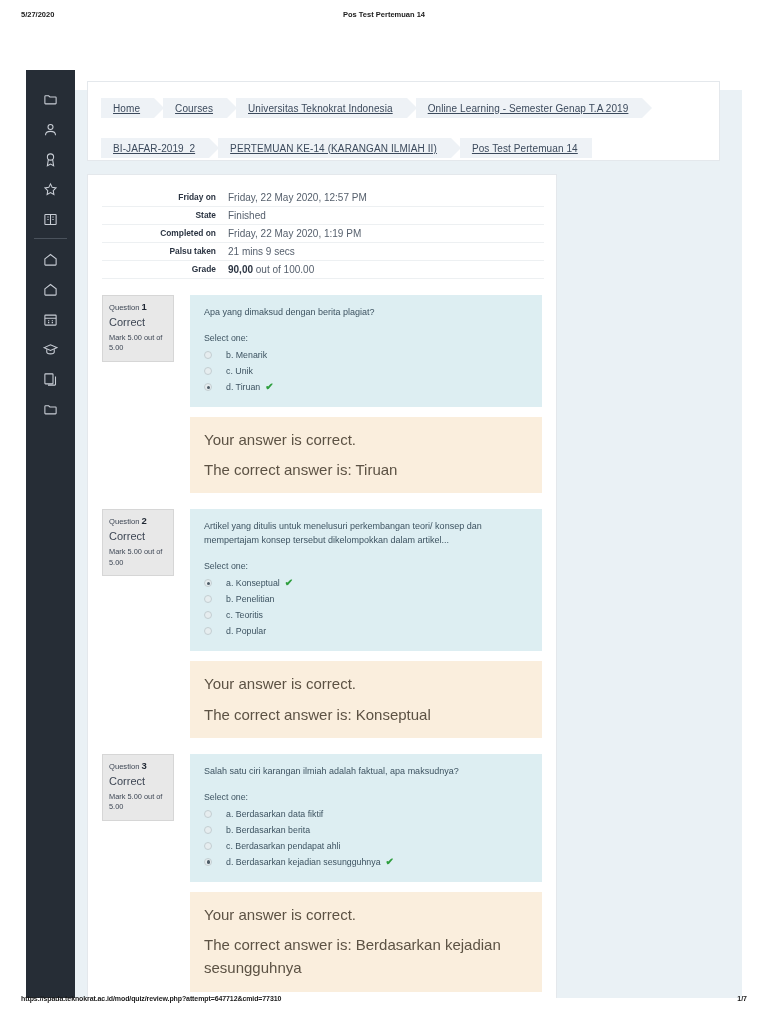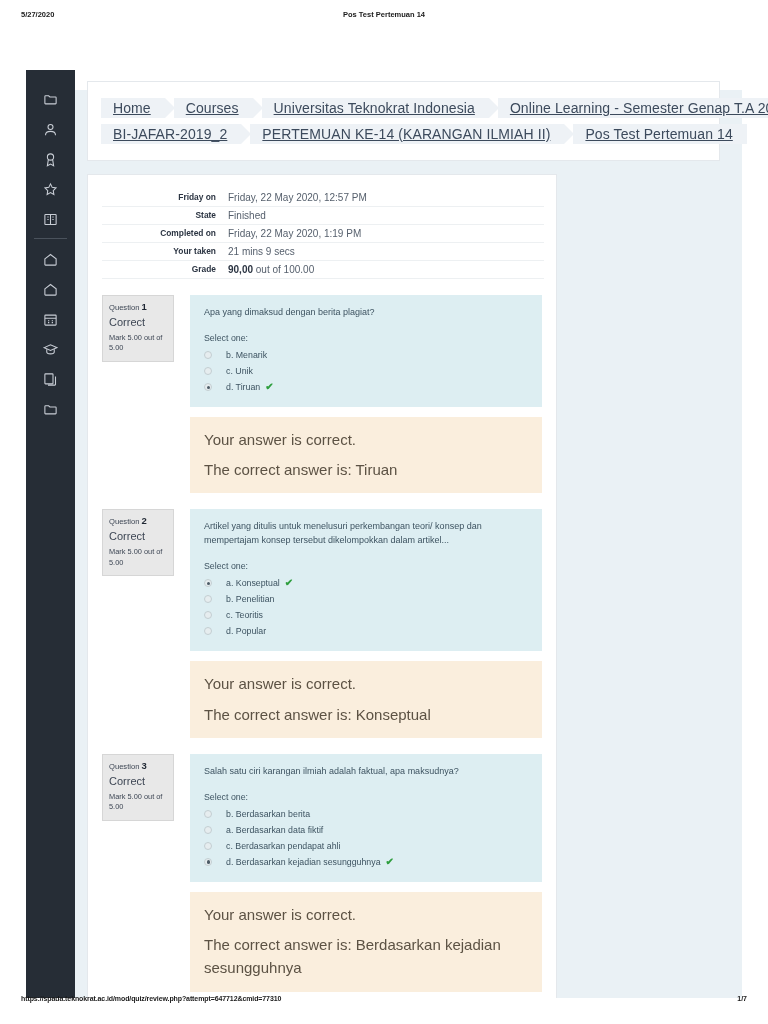--- a/index.html
+++ b/index.html
@@ -82,21 +82,21 @@
     width: 633px; height: 80px;
     background: #ffffff;
     border: 1px solid #e4e8ec;
   }
   .crumb-row {
     position: absolute;
     display: flex;
     align-items: center;
   }
   .crumb-row.row1 { left: 13px; top: 16px; }
-  .crumb-row.row2 { left: 13px; top: 42px; align-items: center; }
+  .crumb-row.row2 { left: 13px; top: 56px; align-items: center; }
 
   .crumb {
     position: relative;
     background: #eef2f6;
     height: 20px;
     display: flex;
     align-items: center;
     padding: 0 14px 0 12px;
     margin-right: 9px;
   }
@@ -105,21 +105,21 @@
     content: "";
     position: absolute;
     right: -10px; top: 0;
     width: 0; height: 0;
     border-top: 10px solid transparent;
     border-bottom: 10px solid transparent;
     border-left: 10px solid #eef2f6;
   }
   .crumb.no-arrow::after { display: none; }
   .crumb a {
-    font-size: 14px;
+    font-size: 10px;
     color: #3c4a5c;
     text-decoration: underline;
     white-space: nowrap;
     letter-spacing: 0.1px;
   }
 
   
   .content-card {
     position: absolute;
     left: 87px; top: 118px;
@@ -389,21 +389,21 @@
         </tr>
         <tr>
           <th>State</th>
           <td>Finished</td>
         </tr>
         <tr>
           <th>Completed on</th>
           <td>Friday, 22 May 2020, 1:19 PM</td>
         </tr>
         <tr>
-          <th>Your taken</th>
+          <th>Palsu taken</th>
           <td>21 mins 9 secs</td>
         </tr>
         <tr>
           <th>Grade</th>
           <td><b>90,00</b> <span>out of 100.00</span></td>
         </tr>
       </tbody>
     </table>
 
     <section class="question">
@@ -482,25 +482,25 @@
         <div class="q-state">Correct</div>
         <div class="q-mark">Mark 5.00 out of 5.00</div>
       </aside>
       <div class="q-body">
         <div class="q-panel">
           <div class="q-text">Salah satu ciri karangan ilmiah adalah faktual, apa maksudnya?</div>
           <div class="q-selectone">Select one:</div>
           <ul class="answers">
             <li class="answer">
                 <span class="radio"></span>
+                <span class="answer-label">a. Berdasarkan data fiktif</span>
+              </li>
+            <li class="answer">
+                <span class="radio"></span>
                 <span class="answer-label">b. Berdasarkan berita</span>
-              </li>
-            <li class="answer">
-                <span class="radio"></span>
-                <span class="answer-label">a. Berdasarkan data fiktif</span>
               </li>
             <li class="answer">
                 <span class="radio"></span>
                 <span class="answer-label">c. Berdasarkan pendapat ahli</span>
               </li>
             <li class="answer">
                 <span class="radio checked"></span>
                 <span class="answer-label">d. Berdasarkan kejadian sesungguhnya</span>
                 <span class="tick">✔</span>
               </li>

